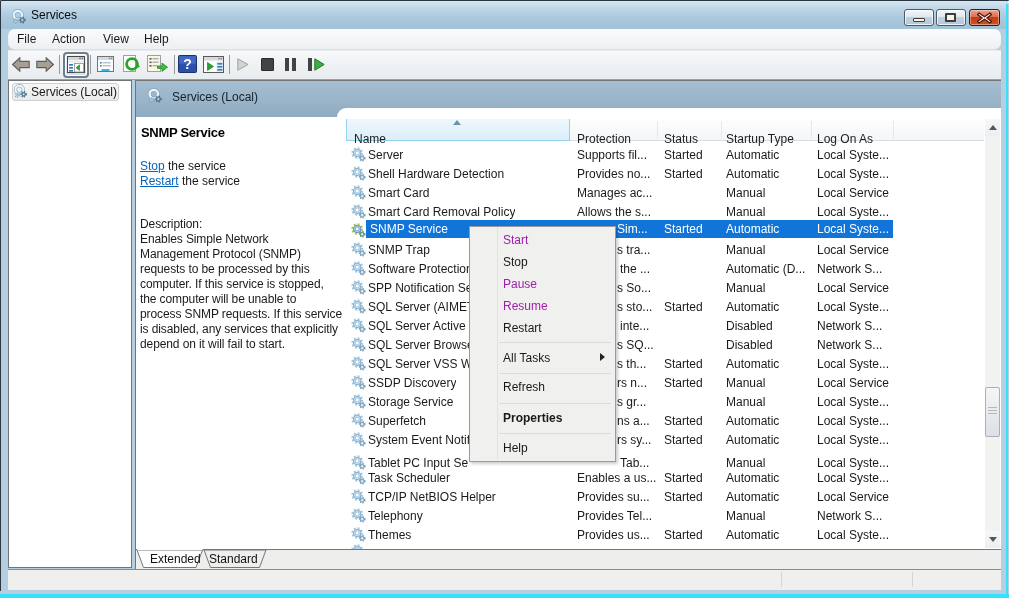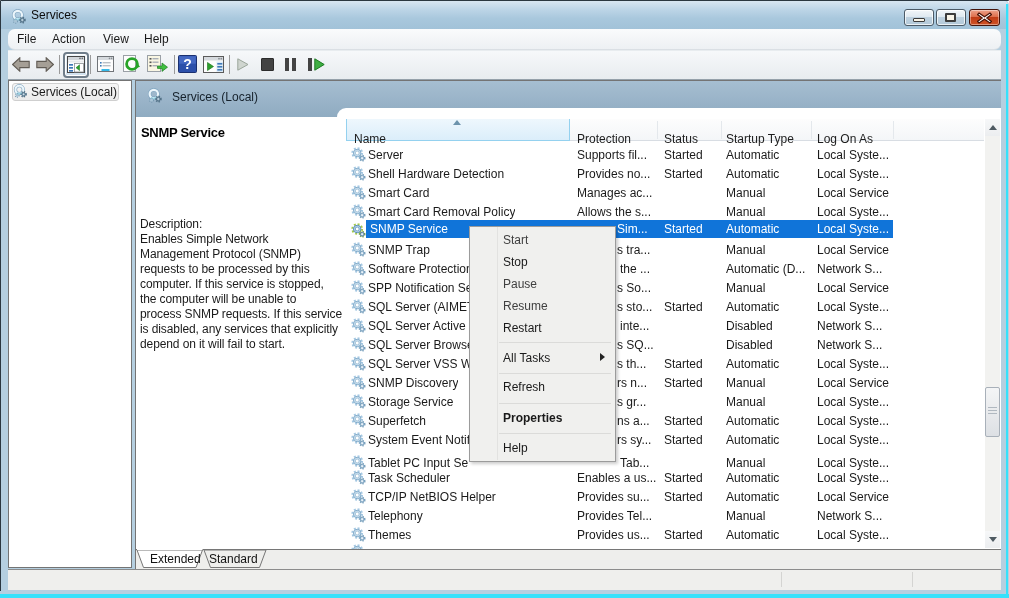--- a/index.html
+++ b/index.html
@@ -61,21 +61,21 @@
 #selrow{left:366px;top:220px;width:527px;height:18px;background:#1074d9;}
 #selrow span{position:absolute;top:2px;color:#fff;white-space:nowrap;}
 
 #sbar{left:985px;top:119px;width:15px;height:429px;background:#f2f2f0;}
 .sbtn{position:absolute;left:985px;width:15px;height:17px;background:linear-gradient(180deg,#f6f7f8,#eceef0);}
 #sthumb{left:985px;top:387px;width:15px;height:50px;background:linear-gradient(180deg,#f4f5f6,#dde0e4);border:1px solid #a8b0b9;border-radius:2px;}
 
 #menu{left:469px;top:226px;width:147px;height:236px;background:#f0f0ee;border:1px solid #9b9b9b;box-shadow:2px 2px 3px rgba(0,0,0,.2);}
 #mgut{left:497px;top:227px;width:1px;height:233px;background:#e2e2e0;}
 .mi{position:absolute;left:503px;white-space:nowrap;}
-.dis{color:#404040;text-align:right;}
+.dis{color:#a21caf;text-align:right;}
 .msep{position:absolute;left:499px;width:112px;height:1px;background:#dbdbd9;}
 #marr{left:600px;top:353px;width:0;height:0;border-top:4px solid transparent;border-bottom:4px solid transparent;border-left:5px solid #222;}
 
 #tstrip{left:136px;top:549px;width:865px;height:20px;background:#eeeeec;border-top:1px solid #767676;}
 #tabsvg{left:136px;top:548px;}
 .tabt{position:absolute;top:552px;color:#111;}
 
 #sbarr{left:8px;top:569px;width:993px;height:21px;background:#efefed;border-top:1px solid #8c8c8c;}
 #stxt{left:12px;top:573px;}
 .ssep{position:absolute;top:572px;width:1px;height:15px;background:#d4d4d2;}
@@ -222,20 +222,21 @@
 <div class="abs" id="bandtxt">Services (Local)</div>
 <div class="abs" id="page"></div>
 
 <div class="abs" id="tsel"></div>
 <svg class="abs" style="left:13px;top:84px" width="15" height="15">
       <use href="#svcicon"></use>
     </svg>
 <div class="abs" id="tseltxt">Services (Local)</div>
 
 <div class="abs" id="svch">SNMP Service</div>
+<div class="abs" id="lnks"><span class="lnk">Stop</span> the service<br><span class="lnk">Restart</span> the service</div>
 <div class="abs" id="desc">Description:<br>Enables Simple Network<br>Management Protocol (SNMP)<br>requests to be processed by this<br>computer. If this service is stopped,<br>the computer will be unable to<br>process SNMP requests. If this service<br>is disabled, any services that explicitly<br>depend on it will fail to start.</div>
 
 <div class="abs" id="lhead"></div>
 <div class="abs" id="namecell"></div>
 <div class="abs" id="sortarr"></div>
 <span class="hl" style="left:354px">Name</span>
 <span class="hl" style="left:577px">Protection</span>
 <span class="hl" style="left:664px">Status</span>
 <span class="hl" style="left:726px">Startup Type</span>
 <span class="hl" style="left:817px">Log On As</span>
@@ -350,21 +351,21 @@
         <span class="n">SQL Server VSS Writer</span>
         <span class="d2">s th...</span>
         <span class="s">Started</span>
         <span class="t">Automatic</span>
         <span class="l">Local Syste...</span>
       </div>
 <div class="row" style="top:373px">
         <svg class="gi">
           <use href="#gear16"></use>
         </svg>
-        <span class="n">SNMP Discovery</span>
+        <span class="n">SSDP Discovery</span>
         <span class="d2">rs n...</span>
         <span class="s">Started</span>
         <span class="t">Manual</span>
         <span class="l">Local Service</span>
       </div>
 <div class="row" style="top:392px">
         <svg class="gi">
           <use href="#gear16"></use>
         </svg>
         <span class="n">Storage Service</span>

